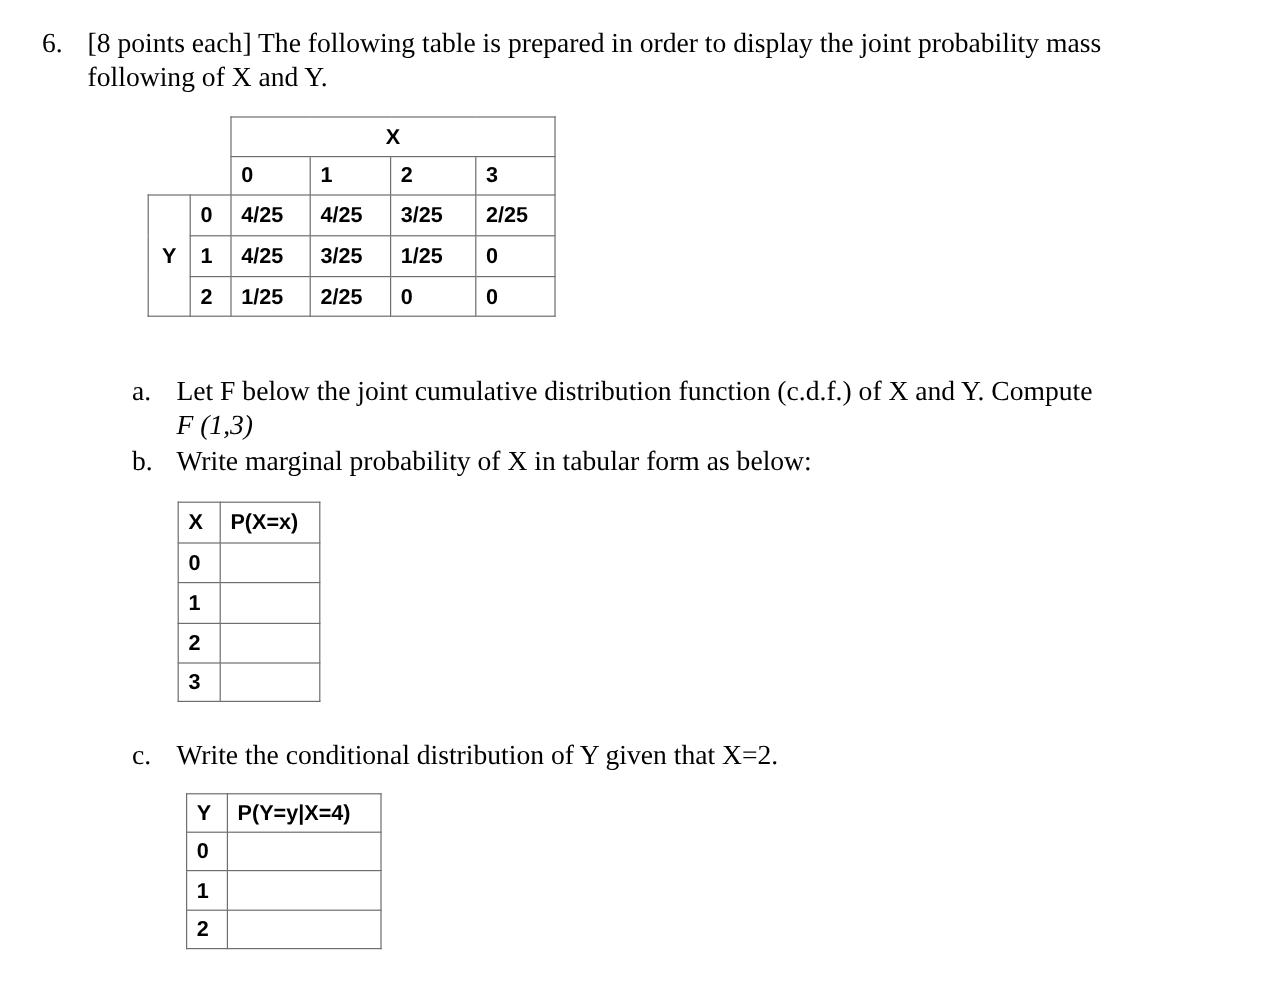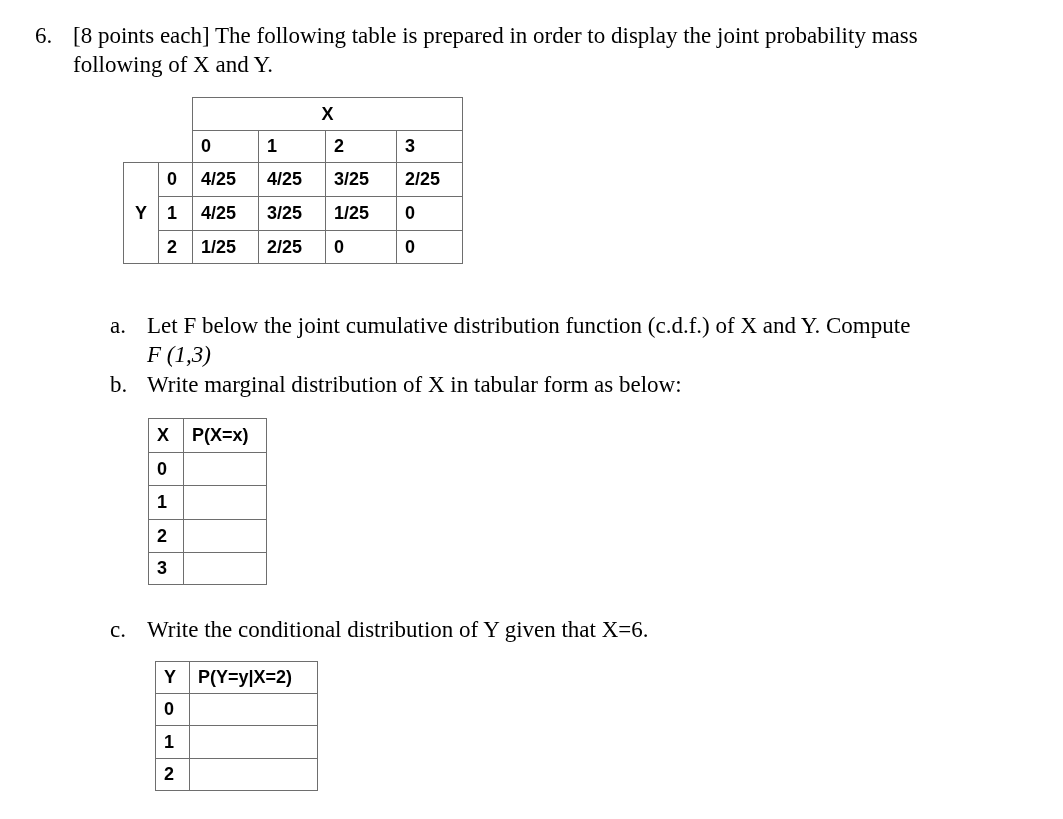--- a/index.html
+++ b/index.html
@@ -72,21 +72,21 @@
     <td>0</td>
   </tr>
 </tbody>
   </table>
 
 <div class="abs serif" style="left:110px; top:311px;">a.</div>
 <div class="abs serif" style="left:147px; top:311px;">Let F below the joint cumulative distribution function (c.d.f.) of X and Y. Compute</div>
 <div class="abs serif italic" style="left:147px; top:340px;">F (1,3)</div>
 
 <div class="abs serif" style="left:110px; top:370px;">b.</div>
-<div class="abs serif" style="left:147px; top:370px;">Write marginal distribution of X in tabular form as below:</div>
+<div class="abs serif" style="left:147px; top:370px;">Write marginal probability of X in tabular form as below:</div>
 
 <table class="grid" style="left:148px; top:418px; width:118px;">
   <colgroup>
       <col style="width:35px">
       <col style="width:83px">
     </colgroup>
   <tbody>
       <tr style="height:34px">
     <td>X</td>
     <td>P(X=x)</td>
@@ -104,31 +104,31 @@
     <td></td>
   </tr>
   <tr style="height:32px">
     <td>3</td>
     <td></td>
   </tr>
 </tbody>
   </table>
 
 <div class="abs serif" style="left:110px; top:615px;">c.</div>
-<div class="abs serif" style="left:147px; top:615px;">Write the conditional distribution of Y given that X=6.</div>
+<div class="abs serif" style="left:147px; top:615px;">Write the conditional distribution of Y given that X=2.</div>
 
 <table class="grid" style="left:155px; top:661px; width:162px;">
   <colgroup>
       <col style="width:34px">
       <col style="width:128px">
     </colgroup>
   <tbody>
       <tr style="height:32px">
     <td>Y</td>
-    <td>P(Y=y|X=2)</td>
+    <td>P(Y=y|X=4)</td>
   </tr>
   <tr style="height:32px">
     <td>0</td>
     <td></td>
   </tr>
   <tr style="height:33px">
     <td>1</td>
     <td></td>
   </tr>
   <tr style="height:32px">

